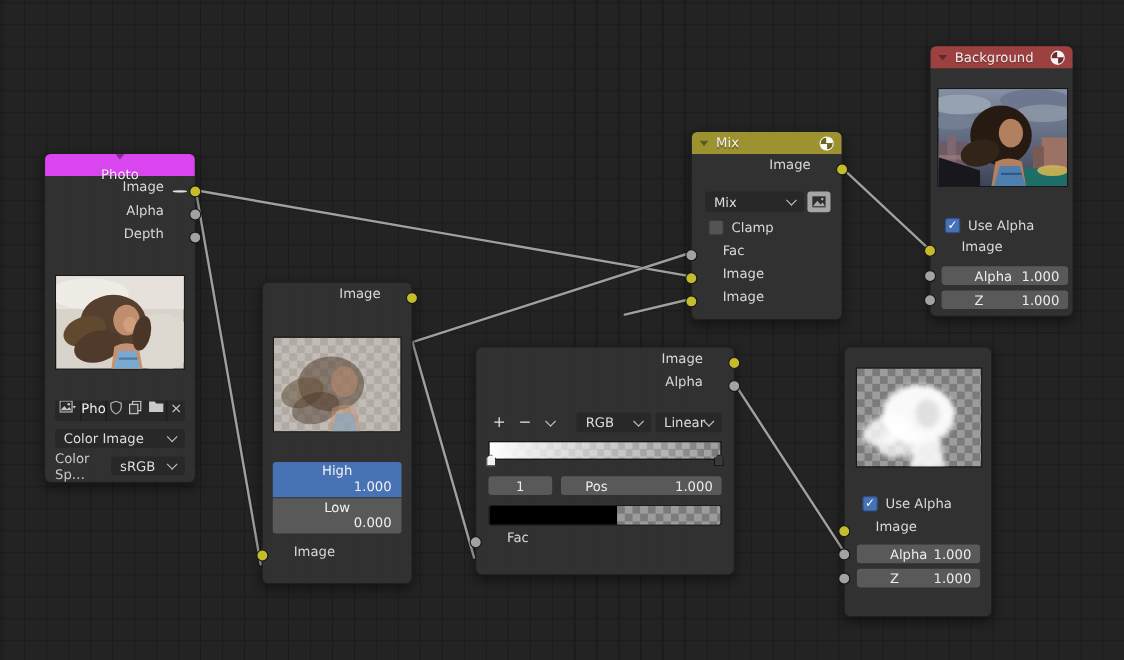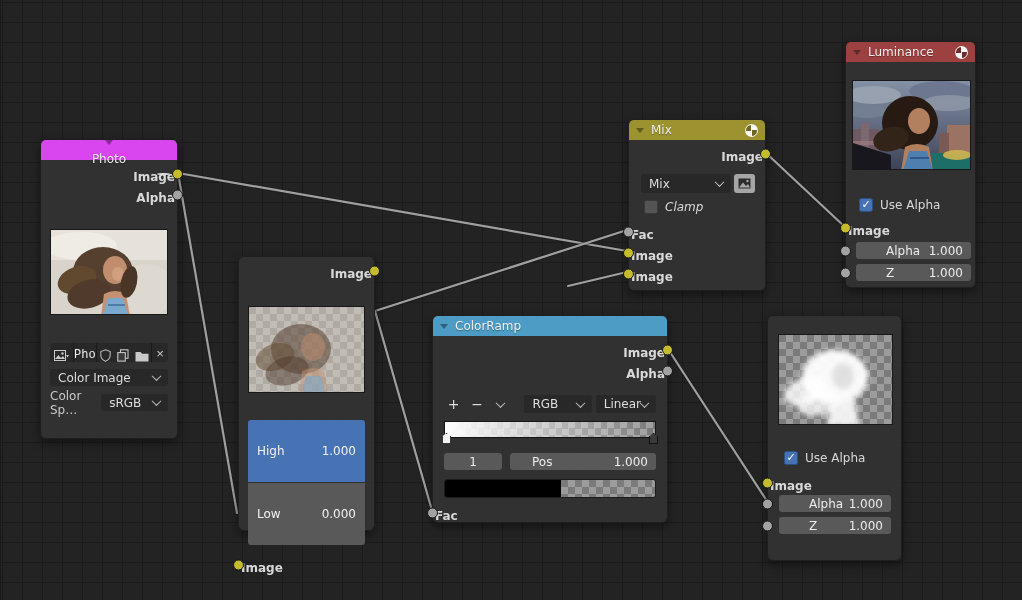--- a/index.html
+++ b/index.html
@@ -23,41 +23,41 @@
     height:20px; display:flex; align-items:center; gap:7px; padding:0 7px;
     border-radius:5px 5px 0 0; color:#f0f0f0; text-shadow:0 1px 1px rgba(0,0,0,0.35);
   }
   .tri-down{width:0;height:0;border-left:4px solid transparent;border-right:4px solid transparent;border-top:5px solid rgba(0,0,0,0.38);}
   .tri-right{width:0;height:0;border-top:4px solid transparent;border-bottom:4px solid transparent;border-left:5px solid rgba(0,0,0,0.38);}
   .sphere{
     margin-left:auto; width:13px; height:13px; border-radius:50%; box-sizing:border-box;
     background:conic-gradient(rgba(255,255,255,0.95) 0 25%, rgba(0,0,0,0.30) 25% 50%, rgba(255,255,255,0.95) 50% 75%, rgba(0,0,0,0.30) 75%);
     border:1px solid rgba(255,255,255,0.85);
   }
-  .row{position:relative; height:21px; display:flex; align-items:flex-end; padding:0 2px;font-weight:bold;}
+  .row{position:relative; height:21px; display:flex; align-items:flex-start; padding:0 28px;}
   .row.out{justify-content:flex-end;}
   .sock{position:absolute; width:9px; height:9px; border-radius:50%; border:1px solid #161616; top:50%; transform:translateY(-50%); box-sizing:content-box;}
   .sock.r{right:-6px;} .sock.l{left:-6px;}
   .sock.yellow{background:#c4bb2d;} .sock.gray{background:#a2a2a2;}
   .preview{border:1px solid #181818; box-sizing:border-box; position:relative; overflow:hidden;}
   .preview svg{display:block;}
   .checker{background:conic-gradient(#a5a09a 0 25%, #847f79 0 50%, #a5a09a 0 75%, #847f79 0); background-size:14px 14px;}
   .checker-n{background:conic-gradient(#9c9c9c 0 25%, #7b7b7b 0 50%, #9c9c9c 0 75%, #7b7b7b 0); background-size:14px 14px;}
   .field{background:#595959; border-radius:3px; height:17px; display:flex; align-items:center; padding:0 8px; color:#ececec;}
   .field .val{margin-left:auto;}
   .dfield{background:#282828; border-radius:3px; height:18px; display:flex; align-items:center; padding:0 8px; color:#dedede;}
   .chev{width:6px;height:6px;border-right:1.4px solid #c3c3c3;border-bottom:1.4px solid #c3c3c3;transform:rotate(45deg) translate(-1px,-1px);margin-left:auto;}
-  .slider{height:30px; display:flex; align-items:center; padding:16px 9px; color:#f2f2f2;}
+  .slider{height:30px; display:flex; align-items:center; padding:1px 9px; color:#f2f2f2;flex-direction:column;}
   .slider .val{margin-left:auto;}
   .cbx{width:14px;height:14px;border-radius:2.5px;box-sizing:border-box;display:flex;align-items:center;justify-content:center;font-size:11px;color:#fff;}
   .cbx.on{background:#4772b3;border:1px solid #2c4f86;}
   .cbx.off{background:#545454;border:1px solid #3a3a3a;}
   .lbl{color:#d9d9d9;}
   .seg{display:flex;align-items:center;background:#282828;border-radius:3px;height:19px;overflow:hidden;}
-  .seg > div{display:flex;align-items:flex-end;justify-content:center;height:100%;font-family:Liberation Mono, monospace;}
+  .seg > div{display:flex;align-items:flex-start;justify-content:center;height:100%;}
   .segdiv{width:1px;height:100%;background:#1a1a1a;}
   .rampbar{position:relative;}
   .ramp{
     height:15px;border:1px solid #141414;
     background-image:linear-gradient(to right,#ffffff,rgba(255,255,255,0)),conic-gradient(#9d9d9d 0 25%,#787878 0 50%,#9d9d9d 0 75%,#787878 0);
     background-size:100% 100%,13px 13px;
   }
   .rhandle{position:absolute;width:9px;height:11px;bottom:-6px;clip-path:polygon(50% 0,100% 32%,100% 100%,0 100%,0 32%);}
   .rhandle.white{background:#f2f2f2;border:0;box-shadow:inset 0 0 0 1px #333;}
   .rhandle.black{background:#3a3a3a;box-shadow:inset 0 0 0 1px #111;}
@@ -100,20 +100,24 @@
       <div class="sphere"></div>
     </div>
     <div class="row out" style="margin-top:3px;">
       <span class="lbl">Image</span>
       <span class="sock r yellow"></span>
     </div>
     <div class="row out">
       <span class="lbl">Alpha</span>
       <span class="sock r gray"></span>
     </div>
+    <div class="row out">
+      <span class="lbl">Depth</span>
+      <span class="sock r gray"></span>
+    </div>
     <div class="preview" style="margin:24px 9px 0 9px;width:118px;height:86px;">
       <svg width="118" height="86" viewBox="0 0 118 86">
         <rect width="118" height="86" fill="#d8d3cb"></rect>
         <rect width="118" height="30" fill="#e6e2db"></rect>
         <ellipse cx="30" cy="16" rx="36" ry="14" fill="#efece6"></ellipse>
         <ellipse cx="95" cy="60" rx="30" ry="26" fill="#ddd8d0"></ellipse>
         <ellipse cx="52" cy="42" rx="30" ry="25" fill="#554030"></ellipse>
         <ellipse cx="26" cy="50" rx="20" ry="13" fill="#61492f" transform="rotate(-20 26 50)"></ellipse>
         <ellipse cx="38" cy="64" rx="22" ry="14" fill="#4f3a2b" transform="rotate(-15 38 64)"></ellipse>
         <ellipse cx="64" cy="40" rx="12" ry="14" fill="#c08e6f"></ellipse>
@@ -197,24 +201,20 @@
       </div>
     </div>
     <div class="row" style="margin-top:9px;">
       <span class="sock l yellow"></span>
       <span class="lbl">Image</span>
     </div>
   </div>
 
 
   <div class="node" style="left:432px;top:315px;width:236px;height:208px;">
-    <div class="nhead" style="background: rgb(76, 156, 197);">
-      <div class="tri-down"></div>
-      <span>ColorRamp</span>
-    </div>
     <div class="row out" style="margin-top:3px;">
       <span class="lbl">Image</span>
       <span class="sock r yellow"></span>
     </div>
     <div class="row out">
       <span class="lbl">Alpha</span>
       <span class="sock r gray"></span>
     </div>
     <div style="display:flex;align-items:center;margin:14px 11px 0 11px;height:18px;gap:4px;">
       <div style="width:22px;text-align:center;font-size:14px;color:#dedede;">+</div>
@@ -271,42 +271,42 @@
         <span class="chev"></span>
       </div>
       <div style="width:21px;height:19px;background:#a6a6a6;border-radius:3px;display:flex;align-items:center;justify-content:center;">
         <svg class="gl" width="13" height="11" viewBox="0 0 13 11">
           <rect x="0.5" y="0.5" width="12" height="10" fill="#2c2c2c"></rect>
           <path d="M1 9.5 L5 4.5 L8 8 L10 6 L12 9.5 Z" fill="#a6a6a6"></path>
           <circle cx="9.5" cy="3" r="1.2" fill="#a6a6a6"></circle>
         </svg>
       </div>
     </div>
-    <div style="display:flex;align-items:center;gap:7px;margin:5px 12px 0 15px;height:17px;font-style:italic;">
+    <div style="display:flex;align-items:center;gap:7px;margin:5px 12px 0 15px;height:17px;">
       <div class="cbx off"></div>
       <span class="lbl">Clamp</span>
     </div>
     <div class="row" style="margin-top:6px;">
       <span class="sock l gray"></span>
       <span class="lbl">Fac</span>
     </div>
     <div class="row">
       <span class="sock l yellow"></span>
       <span class="lbl">Image</span>
     </div>
     <div class="row">
       <span class="sock l yellow"></span>
       <span class="lbl">Image</span>
     </div>
   </div>
 
   <div class="node" style="left:845px;top:41px;width:131px;height:247px;">
     <div class="nhead" style="background: rgb(157, 64, 64);">
       <div class="tri-down"></div>
-      <span>Luminance</span>
+      <span>Background</span>
       <div class="sphere"></div>
     </div>
     <div class="preview" style="margin:18px 6px 0 6px;width:119px;height:90px;">
       <svg width="119" height="90" viewBox="0 0 119 90">
         <defs>
           <linearGradient id="sky" x1="0" y1="0" x2="0" y2="1">
             <stop offset="0" stop-color="#8490a4"></stop>
               <stop offset="0.6" stop-color="#5a6379"></stop>
               <stop offset="1" stop-color="#3c4154"></stop>
           </linearGradient>

